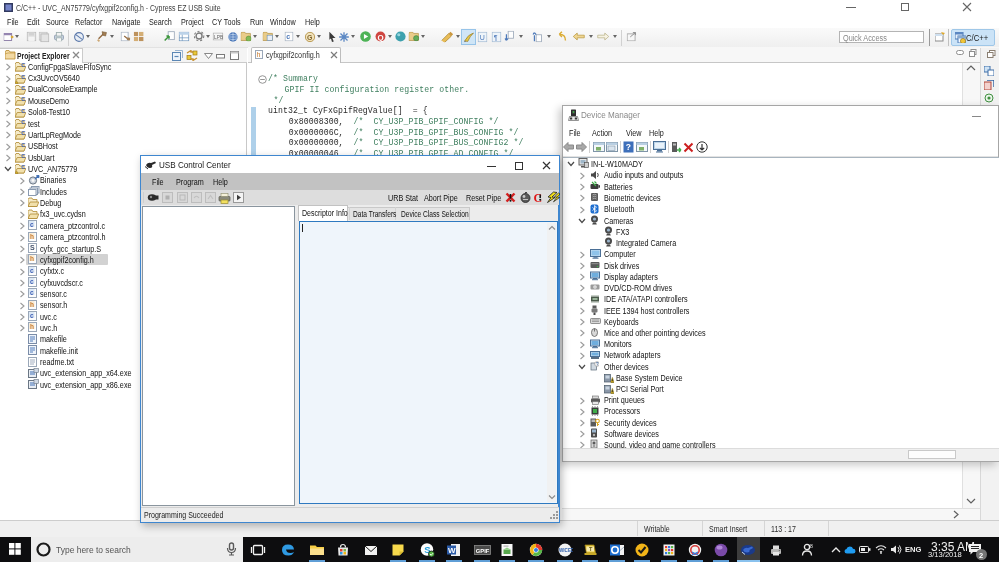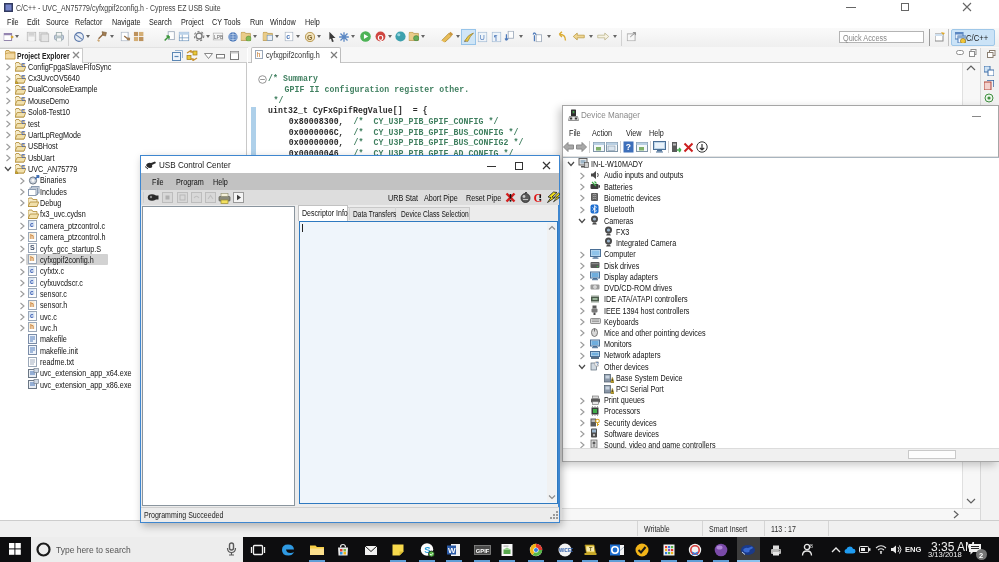--- a/index.html
+++ b/index.html
@@ -23,21 +23,21 @@
 .sbsep{top:521px;width:1px;height:15px;background:#d5d5d5}
 
 #pe{left:0;top:48px;width:247px;height:472px;background:#ffffff;border-right:1px solid #c8c8c8}
 #pehead{left:0;top:48px;width:247px;height:15px;background:#f4f4f4;border-bottom:1px solid #cbcbcb}
 #petab{left:0;top:48px;width:83px;height:15px;background:#ffffff;border-right:1px solid #cbcbcb;border-top:1px solid #cbcbcb}
 .tree-row{font-size:8.6px;color:#111;white-space:nowrap;transform:scaleX(0.84);transform-origin:left center}
 
 #editor{left:248px;top:48px;width:751px;height:472px;background:#ffffff}
 #edtabrow{left:248px;top:47px;width:751px;height:16px;background:#f7f7f7;border-bottom:1px solid #c6c6c6}
 #edtab{left:251px;top:47px;width:90px;height:16px;background:#ffffff;border:1px solid #bdbdbd;border-bottom:none;border-radius:2px 2px 0 0}
-.code{font-family:"Liberation Mono",monospace;font-size:8.2px;font-weight:bold;letter-spacing:0.08px;white-space:pre}
+.code{font-family:"Liberation Mono",monospace;font-size:8.2px;font-weight:normal;letter-spacing:0.08px;white-space:pre}
 .cg{color:#3f7f5f}
 .ck{color:#2a2a2a}
 
 #taskbar{left:0;top:537px;width:999px;height:25px;background:#0d0d0f}
 .tbul{top:560.2px;height:1.8px;background:#5f9ed6}
 </style></head>
 <body>
 
 <div class="a" id="titlebar"></div>
 <div class="a" style="left:4px;top:3px;width:9px;height:9px">

